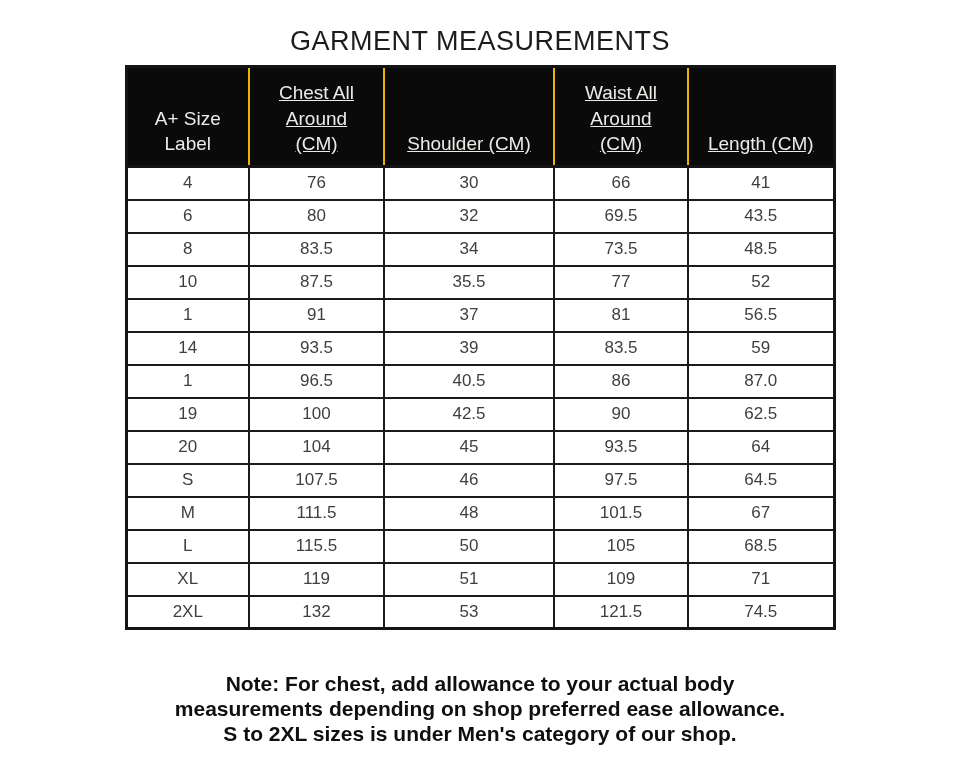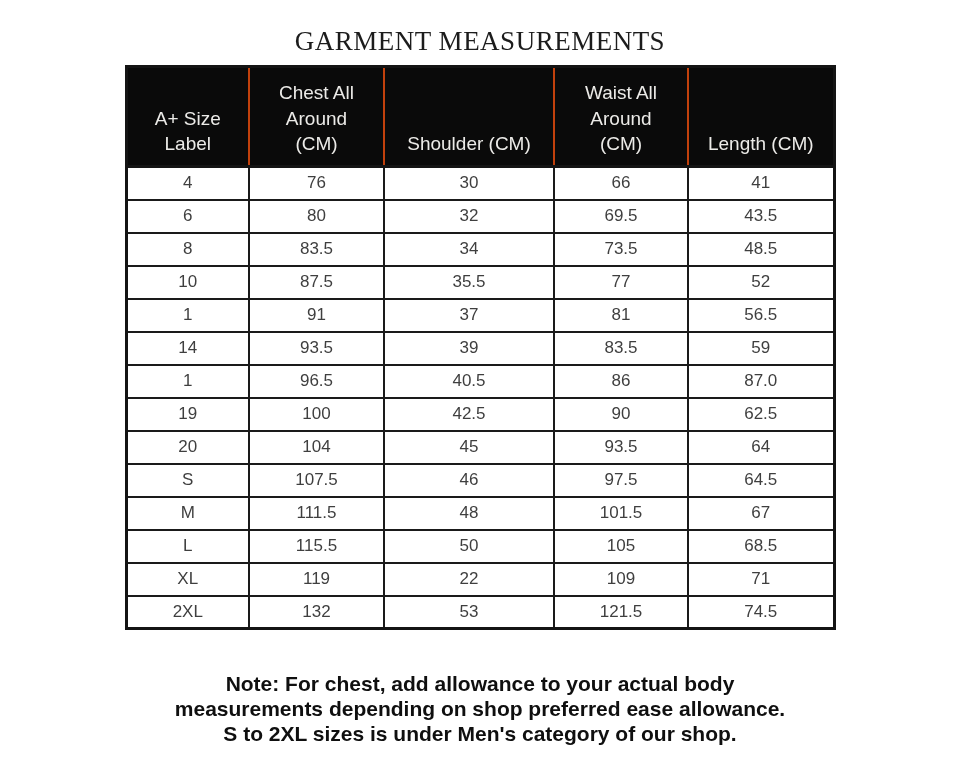--- a/index.html
+++ b/index.html
@@ -12,21 +12,20 @@
     font-family: "Liberation Sans", sans-serif;
     overflow: hidden;
   }
   .title {
     padding-top: 26px;
     text-align: center;
     font-size: 27px;
     font-weight: 400;
     letter-spacing: 0.5px;
     color: #1c1c1c;
-    font-family: Liberation Serif, serif;
   }
   table.size-table {
     border-collapse: collapse;
     table-layout: fixed;
     margin: 8px auto 0 auto;
     width: 708px;
     border: 3px solid #141414;
   }
   col.c1 { width: 123px; }
   col.c2 { width: 135px; }
@@ -40,21 +39,22 @@
     font-weight: 500;
     line-height: 1.35;
     height: 100px;
     vertical-align: bottom;
     text-align: center;
     padding: 4px 4px 8px 4px;
     white-space: pre-line;
     border-bottom: 3px solid #141414;
   }
   .size-table thead th + th {
-    border-left: 2px solid #c2410c;
+    border-left: 2px solid #eab308;
+    text-decoration: underline;
   }
   .size-table tbody td {
     background: #ffffff;
     color: #3f3f3f;
     font-size: 17px;
     text-align: center;
     vertical-align: middle;
     height: 33px;
     border: 2px solid #1a1a1a;
   }
@@ -176,21 +176,21 @@
         <tr>
           <td>L</td>
           <td>115.5</td>
           <td>50</td>
           <td>105</td>
           <td>68.5</td>
         </tr>
         <tr>
           <td>XL</td>
           <td>119</td>
-          <td>22</td>
+          <td>51</td>
           <td>109</td>
           <td>71</td>
         </tr>
         <tr>
           <td>2XL</td>
           <td>132</td>
           <td>53</td>
           <td>121.5</td>
           <td>74.5</td>
         </tr>

